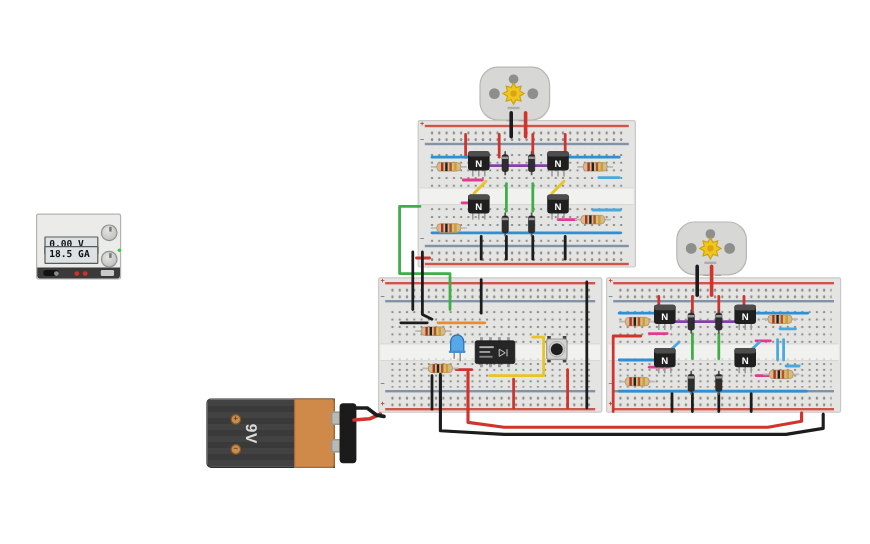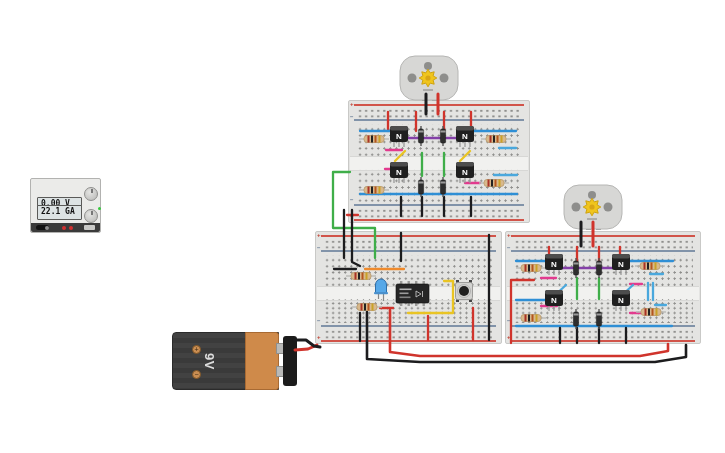--- a/index.html
+++ b/index.html
@@ -100,21 +100,21 @@
         <div class="bline red" style="top: 108px;"></div>
         <div class="railmark" style="left: 1px; top: 0px;">+</div>
         <div class="railmark minus" style="left: 1px; top: 13px;">−</div>
         <div class="railmark minus" style="left: 1px; top: 86px;">−</div>
         <div class="railmark" style="left: 1px; top: 102px;">+</div>
       </div>
     </div>
 
   <div id="power-supply">
     <div class="ps-display" id="ps-d1"><span>0.00 V</span></div>
-    <div class="ps-display" id="ps-d2"><span>22.1 GA</span></div>
+    <div class="ps-display" id="ps-d2"><span>18.5 GA</span></div>
     <div class="ps-knob" id="ps-k1"></div>
     <div class="ps-knob" id="ps-k2"></div>
     <div class="ps-led"></div>
     <div class="ps-strip">
       <div class="ps-toggle"></div>
       <div class="ps-terminal" id="ps-t1"></div>
       <div class="ps-terminal" id="ps-t2"></div>
       <div class="ps-plate"></div>
     </div>
   </div>

